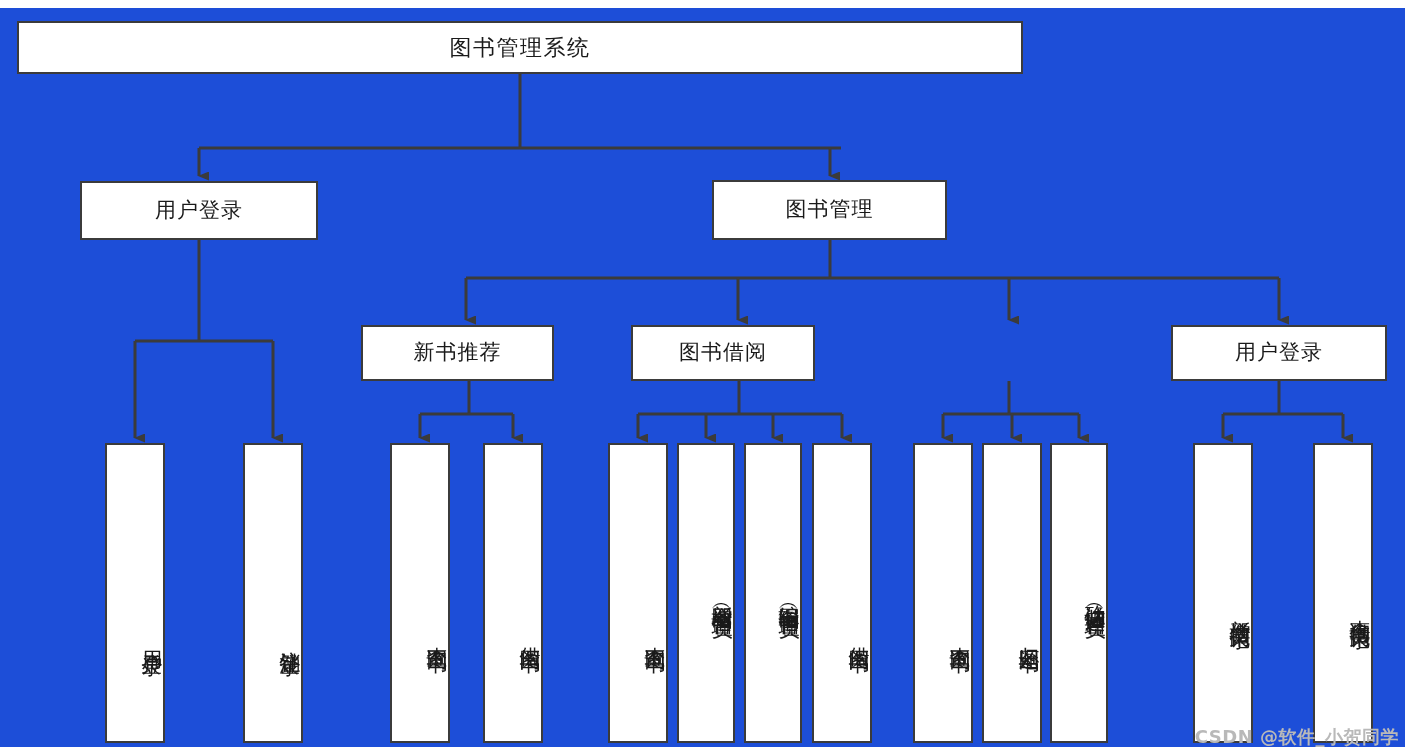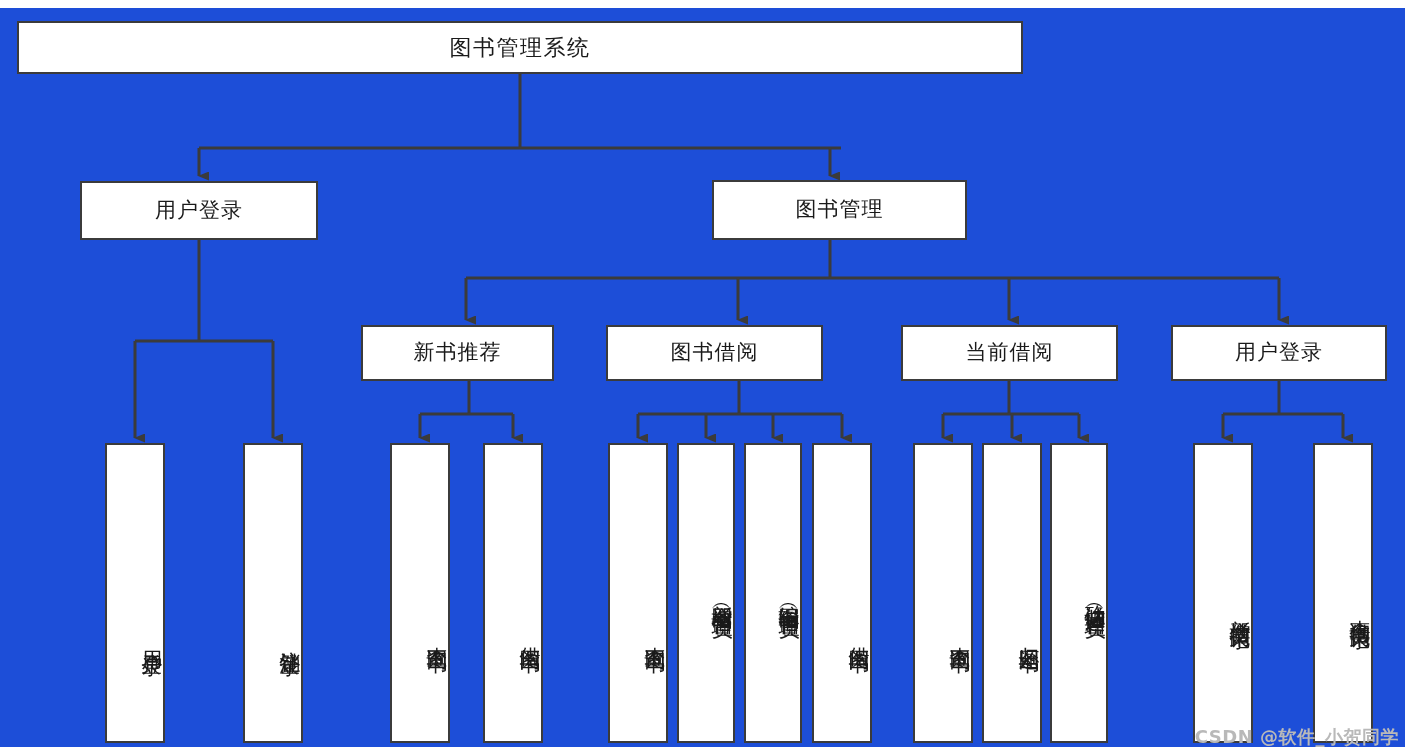--- a/index.html
+++ b/index.html
@@ -126,32 +126,29 @@
     </g>
   </svg>
 
   <div class="node node-root" style="left:17px; top:13px; width:1006px; height:53px;">
     <span>图书管理系统</span>
   </div>
 
   <div class="node node-h" style="left:80px; top:173px; width:238px; height:59px;">
     <span>用户登录</span>
   </div>
-  <div class="node node-h" style="left:712px; top:172px; width:255px; height:60px;">
+  <div class="node node-h" style="left:712px; top:172px; width:235px; height:60px;">
     <span>图书管理</span>
   </div>
 
   <div class="node node-h" style="left:361px; top:317px; width:193px; height:56px;">
     <span>新书推荐</span>
   </div>
-  <div class="node node-h" style="left:606px; top:317px; width:217px; height:56px;">
+  <div class="node node-h" style="left:631px; top:317px; width:184px; height:56px;">
     <span>图书借阅</span>
-  </div>
-  <div class="node node-h" style="left:901px; top:317px; width:217px; height:56px;">
-    <span>当前借阅</span>
   </div>
   <div class="node node-h" style="left:1171px; top:317px; width:216px; height:56px;">
     <span>用户登录</span>
   </div>
 
   <div class="node node-v" style="left:105px; top:435px; width:60px; height:300px; padding-top:90px;">
     <span>用户登录</span>
   </div>
   <div class="node node-v" style="left:243px; top:435px; width:60px; height:300px; padding-top:90px;">
     <span>注销登录</span>

